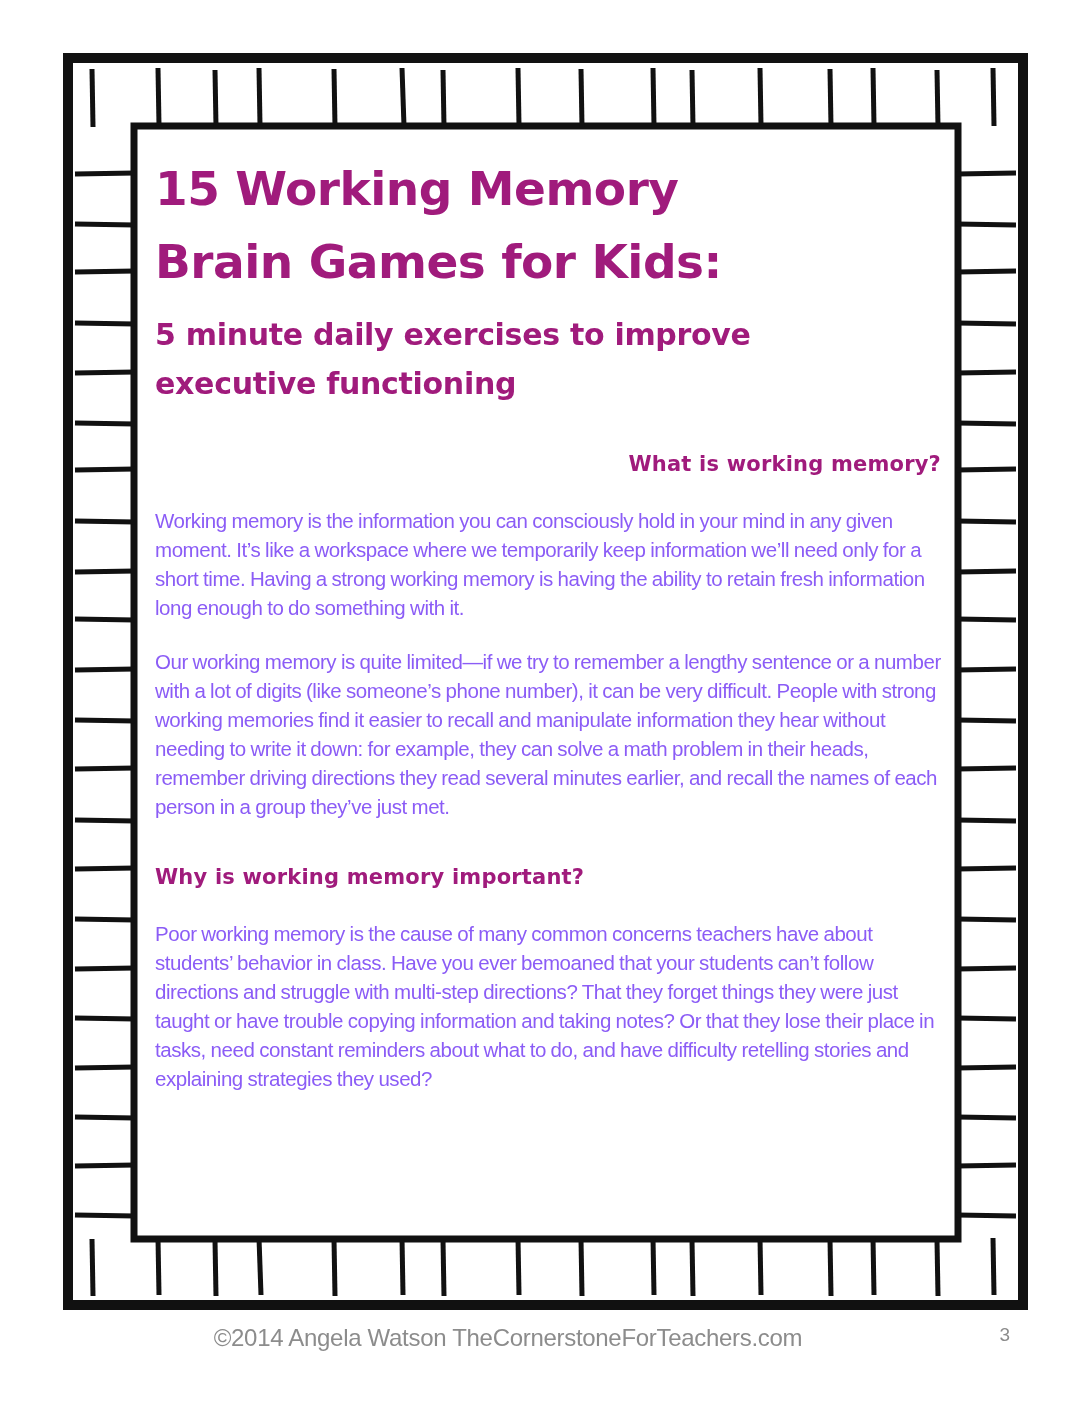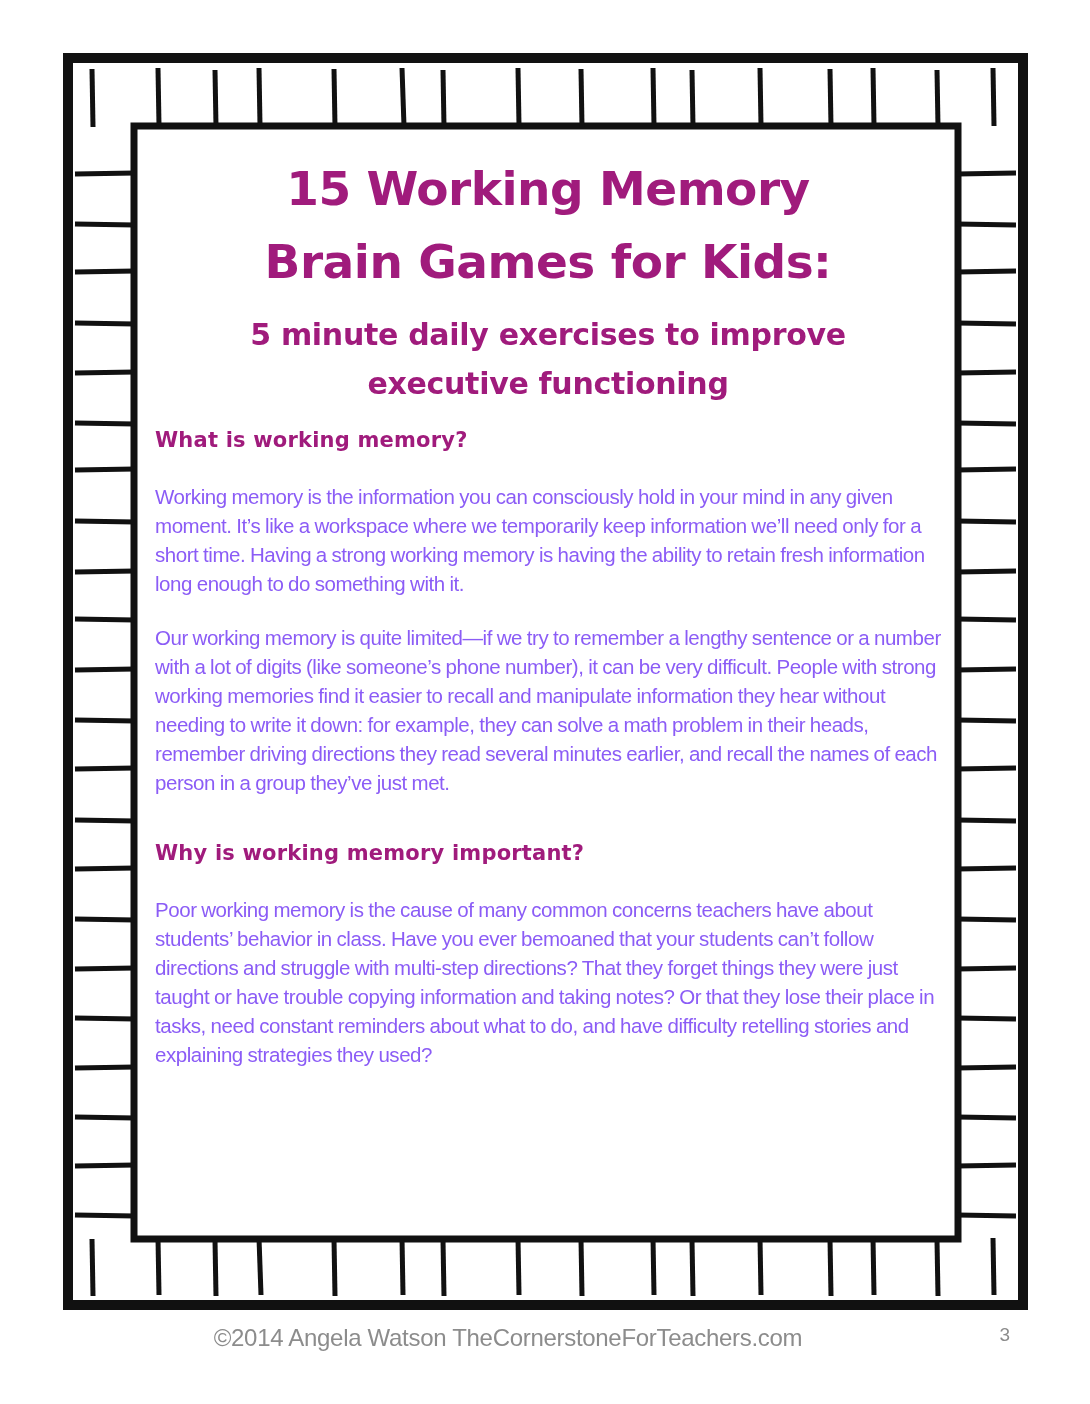--- a/index.html
+++ b/index.html
@@ -44,21 +44,21 @@
   #content {
     position: absolute;
     left: 155px;
     top: 140px;
     width: 786px;
     height: 1100px;
   }
 
   
   .title-block {
-    text-align: center;
+    text-align: left;
     color: #A01B7C;
   }
   .title-line {
     font-family: "DejaVu Sans", sans-serif;
     font-weight: bold;
     font-size: 47px;
     line-height: 1.56;
     letter-spacing: -0.5px;
     color: #A01B7C;
     margin: 0;
@@ -80,21 +80,21 @@
   
   .section-heading {
     font-family: "DejaVu Sans", sans-serif;
     font-weight: bold;
     font-size: 21px;
     letter-spacing: 0.2px;
     color: #A01B7C;
     margin: 0;
     text-align: left;
   }
-  #heading-what { margin-top: 20px; }
+  #heading-what { margin-top: 44px; text-align: right; }
   #heading-why  { margin-top: 44px; }
 
   
   .body-paragraph {
     font-family: "Liberation Sans", sans-serif;
     font-size: 20.5px;
     line-height: 29px;
     color: #8b5cf6;
     margin: 0;
     text-align: left;

